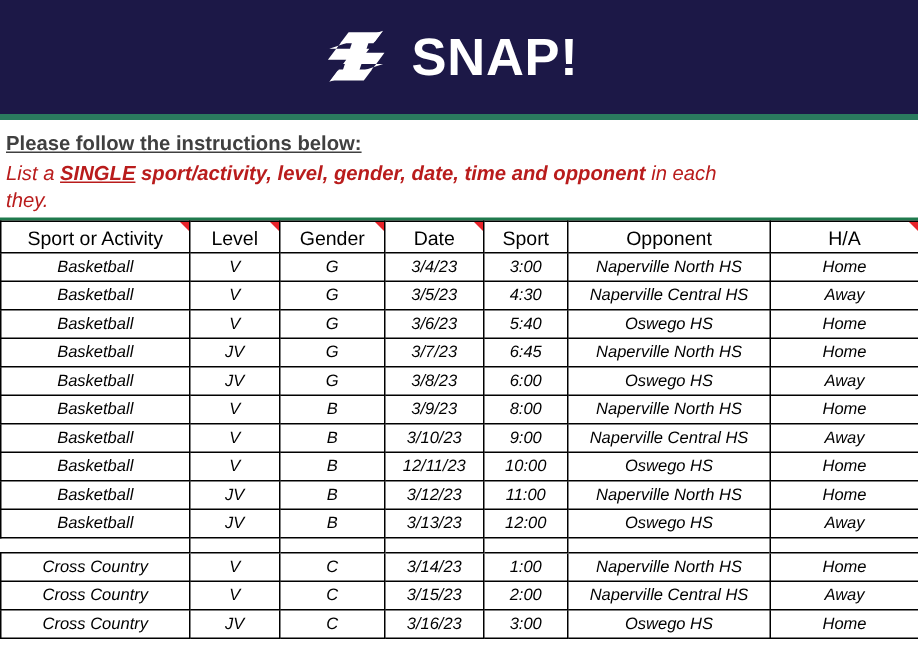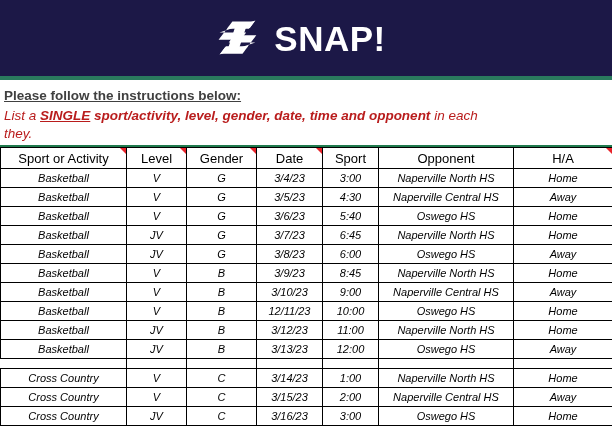--- a/index.html
+++ b/index.html
@@ -244,21 +244,21 @@
         <td>3/8/23</td>
         <td>6:00</td>
         <td>Oswego HS</td>
         <td>Away</td>
       </tr>
       <tr>
         <td>Basketball</td>
         <td>V</td>
         <td>B</td>
         <td>3/9/23</td>
-        <td>8:45</td>
+        <td>8:00</td>
         <td>Naperville North HS</td>
         <td>Home</td>
       </tr>
       <tr>
         <td>Basketball</td>
         <td>V</td>
         <td>B</td>
         <td>3/10/23</td>
         <td>9:00</td>
         <td>Naperville Central HS</td>

